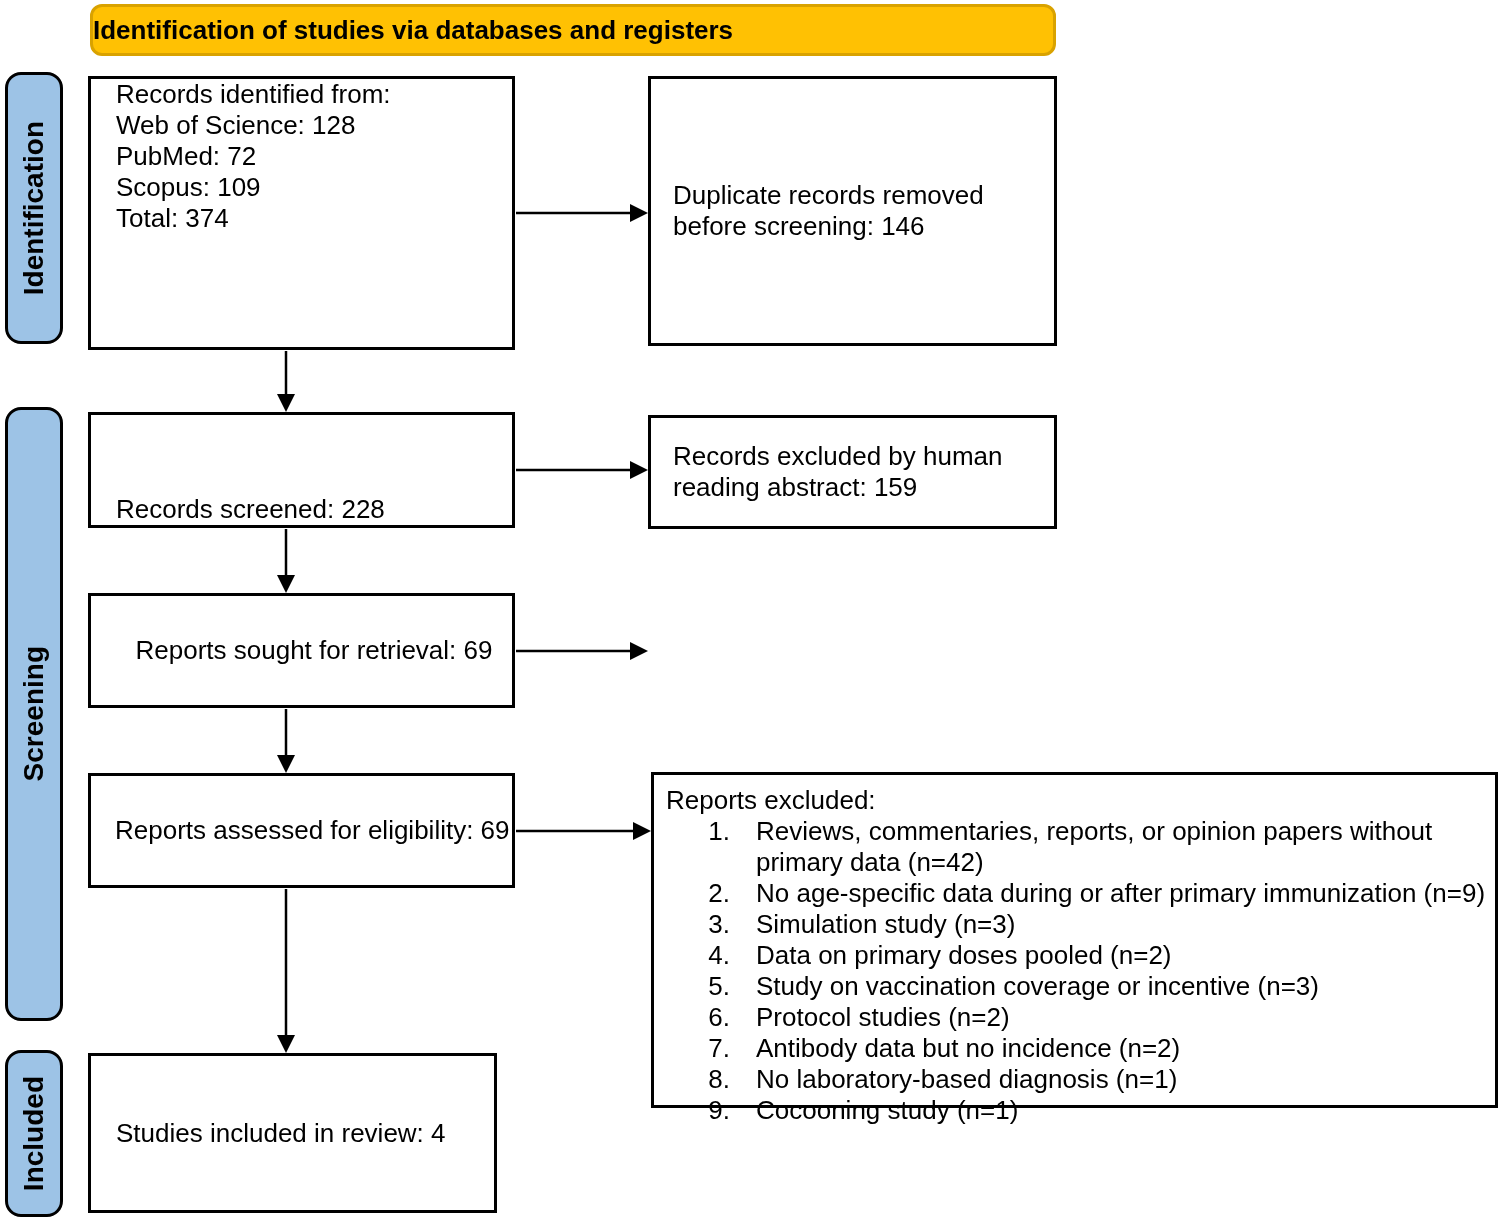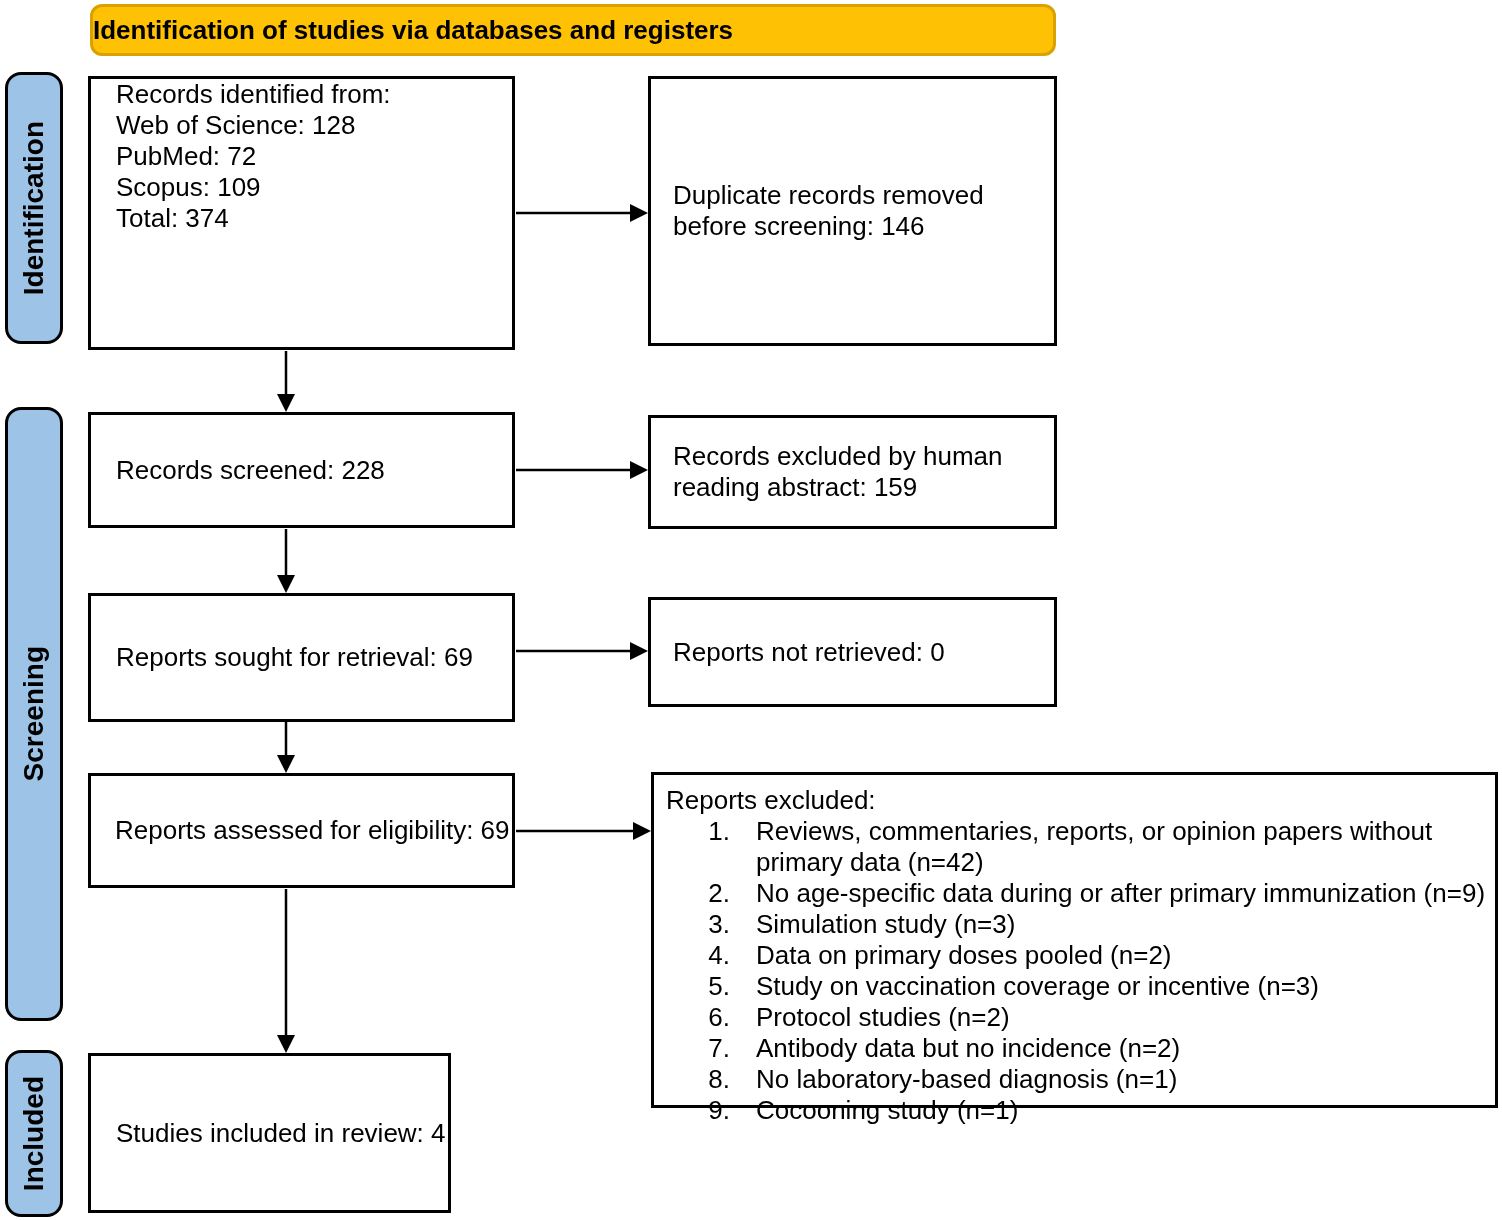--- a/index.html
+++ b/index.html
@@ -30,27 +30,27 @@
   }
   .fbox{
     position:absolute;background:#fff;border:3px solid #000;
     box-sizing:border-box;
     font-size:26px;line-height:31px;
   }
   .center-text{display:flex;align-items:center;}
   .pre{white-space:pre-line;}
   .box-a{left:88px;top:76px;width:427px;height:274px;padding-left:25px;flex-direction:column;align-items:flex-start;display:flex;}
   .box-b{left:648px;top:76px;width:409px;height:270px;padding:0 44px 0 22px;}
-  .box-c{left:88px;top:412px;width:427px;height:116px;padding-left:25px;}
+  .box-c{left:88px;top:412px;width:427px;height:116px;padding-left:25px;align-items:flex-end;}
   .box-d{left:648px;top:415px;width:409px;height:114px;padding:0 24px 0 22px;}
-  .box-e{left:88px;top:593px;width:427px;height:129px;padding-left:25px;}
+  .box-e{left:88px;top:593px;width:427px;height:115px;padding-left:25px;justify-content:center;}
   .box-f{left:648px;top:597px;width:409px;height:110px;padding-left:22px;}
   .box-g{left:88px;top:773px;width:427px;height:115px;padding-left:24px;}
   .box-h{left:651px;top:772px;width:847px;height:336px;padding:10px 0 0 12px;}
-  .box-i{left:88px;top:1053px;width:363px;height:160px;padding-left:25px;}
+  .box-i{left:88px;top:1053px;width:409px;height:160px;padding-left:25px;}
   .box-a > div{width:100%;}
   .xrow{display:flex;align-items:flex-start;}
   .xnum{width:64px;text-align:right;margin-right:26px;flex:none;}
   .xtext{width:739px;flex:none;}
 </style>
 </head>
 <body>
 
 <div class="canvas">
 
@@ -120,23 +120,20 @@
   </div>
 
   <div class="fbox box-d center-text">
     <span class="pre">Records excluded by human reading abstract: 159</span>
   </div>
 
   <div class="fbox box-e center-text">
     <span>Reports sought for retrieval: 69</span>
   </div>
 
-  <div class="fbox box-f center-text">
-    <span>Reports not retrieved: 0</span>
-  </div>
 
   <div class="fbox box-g center-text">
     <span>Reports assessed for eligibility: 69</span>
   </div>
 
   <div class="fbox box-h">
     <div>Reports excluded:</div>
     <div class="xrow">
       <span class="xnum">1.</span>
       <span class="xtext">Reviews, commentaries, reports, or opinion papers without primary data (n=42)</span>

